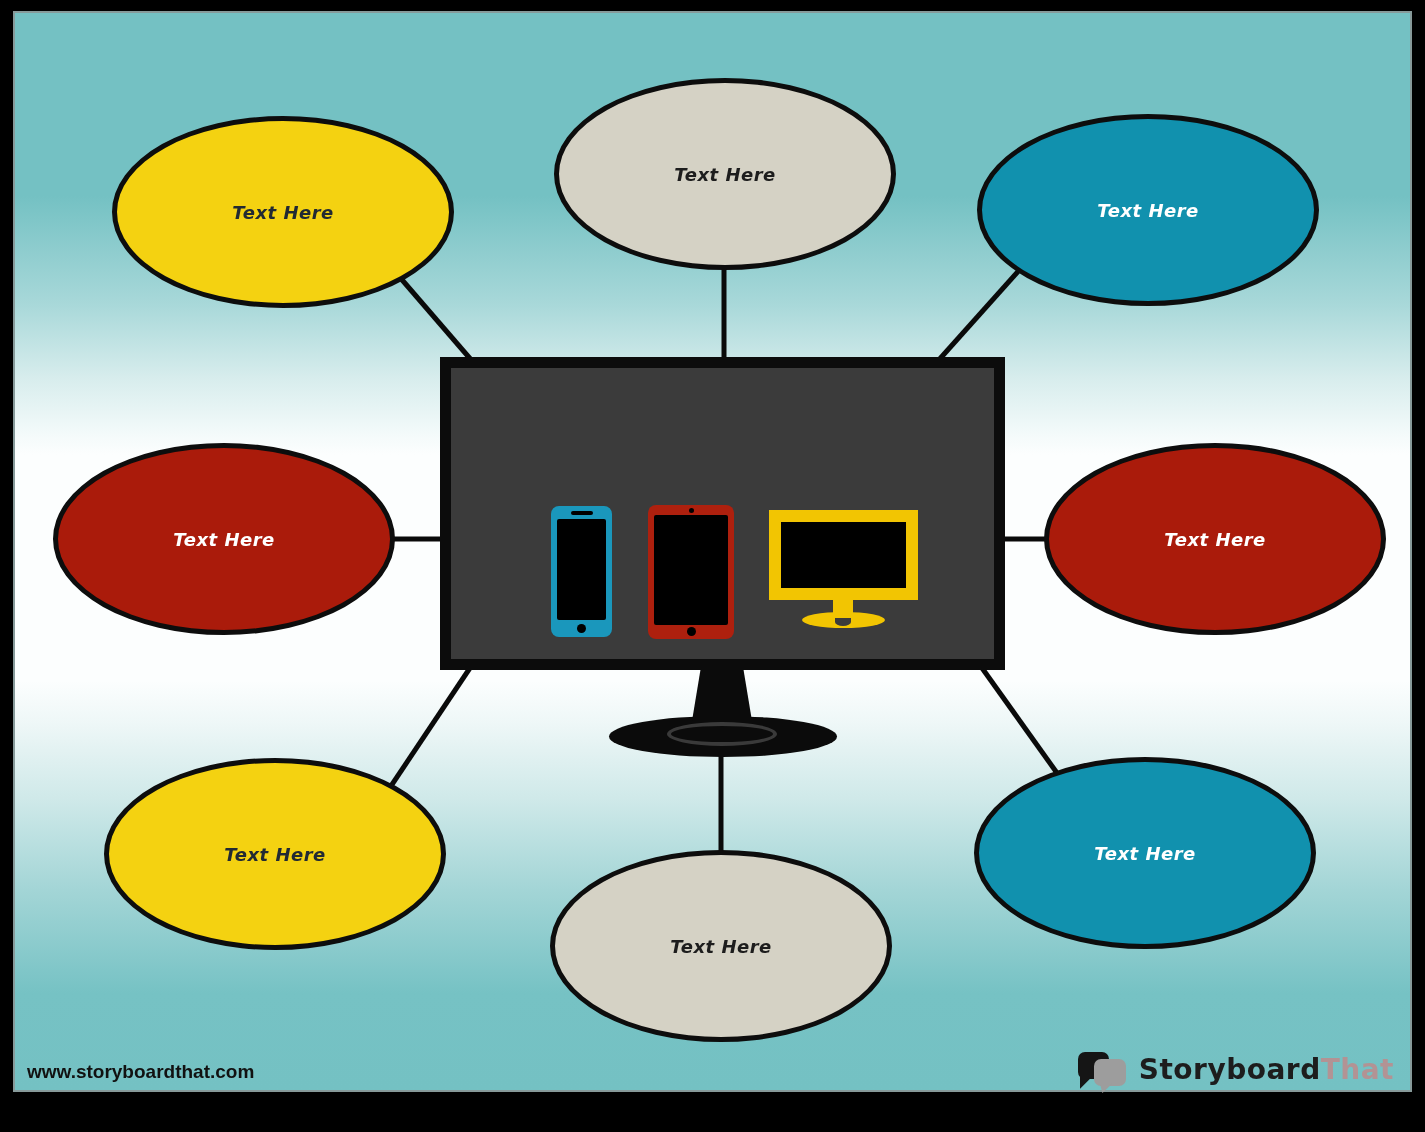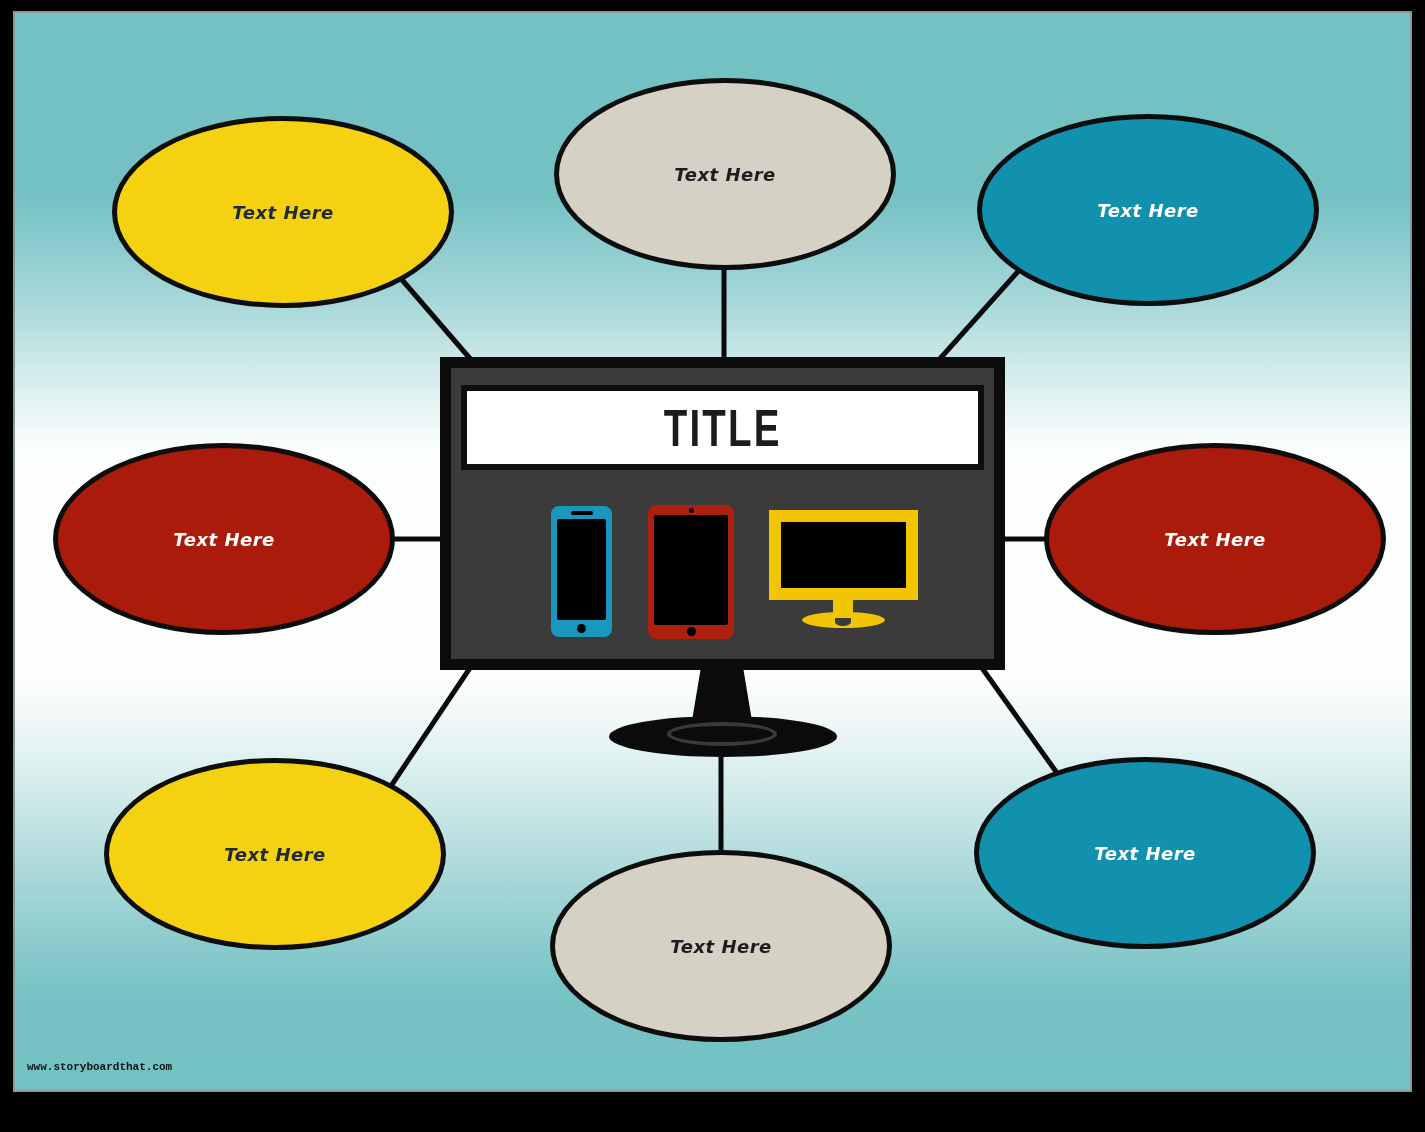--- a/index.html
+++ b/index.html
@@ -103,22 +103,22 @@
     box-sizing:border-box;border-width:12px;border-style:solid;
     background:#000;
   }
   .pcbase{position:absolute;left:351px;top:244px;width:83px;height:16px;border-radius:50%;}
   .pcneck{position:absolute;left:382px;top:232px;width:20px;height:18px;}
   .pcnotch{position:absolute;left:384px;top:250px;width:16px;height:8px;background:#3b3b3b;border-radius:0 0 50% 50%;}
 
   
   .footer-url{
     position:absolute;left:12px;top:1048px;
-    font-size:11px;font-weight:bold;color:#111;
-    font-family:Liberation Mono, monospace;
+    font-size:19px;font-weight:bold;color:#111;
+    font-family:Liberation Sans, sans-serif;
   }
   .logo{
     position:absolute;right:16px;top:1032px;height:48px;
     display:flex;align-items:center;gap:9px;
   }
   .bubbles{position:relative;width:52px;height:46px;}
   .bubble-black{position:absolute;left:0;top:6px;width:31px;height:27px;background:#151515;border-radius:7px;}
   .bubble-black-tail{position:absolute;left:2px;top:30px;width:13px;height:13px;background:#151515;clip-path:polygon(0 100%,0 0,100% 0);}
   .bubble-gray{position:absolute;left:16px;top:13px;width:32px;height:27px;background:#9d9d9d;border-radius:7px;}
   .bubble-gray-tail{position:absolute;left:22px;top:37px;width:13px;height:10px;background:#9d9d9d;clip-path:polygon(0 0,100% 0,20% 100%);}
@@ -167,37 +167,45 @@
   </div>
   <div class="node node-br" style="background: rgb(17, 145, 174); color: rgb(255, 255, 255);">
     <span class="node-label">Text Here</span>
   </div>
 
   <div class="stand-base"></div>
   <div class="stand-ring2"></div>
   <div class="stand-neck"></div>
 
   <div class="monitor">
-    <div class="title-box">
-      <span class="title-text">TITLE</span>
-    </div>
     <div class="devices">
       <div class="phone" style="background: rgb(26, 151, 188);">
         <div class="phone-speaker"></div>
         <div class="phone-screen"></div>
         <div class="phone-home"></div>
       </div>
       <div class="tablet" style="background: rgb(174, 32, 14);">
         <div class="tablet-cam"></div>
         <div class="tablet-screen"></div>
         <div class="tablet-home"></div>
       </div>
       <div class="pcbase" style="background: rgb(242, 197, 2);"></div>
       <div class="pcneck" style="background: rgb(242, 197, 2);"></div>
       <div class="pcnotch"></div>
       <div class="pcframe" style="border-color: rgb(242, 197, 2);"></div>
     </div>
   </div>
 
   <div class="footer-url">www.storyboardthat.com</div>
 
+  <div class="logo">
+    <div class="bubbles">
+      <div class="bubble-black"></div>
+      <div class="bubble-black-tail"></div>
+      <div class="bubble-gray"></div>
+      <div class="bubble-gray-tail"></div>
+    </div>
+    <div class="logo-text">
+      <span>Storyboard</span><span style="color: rgb(178, 147, 148);">That</span>
+    </div>
+  </div>
 
 </div>
 
 </body></html>

